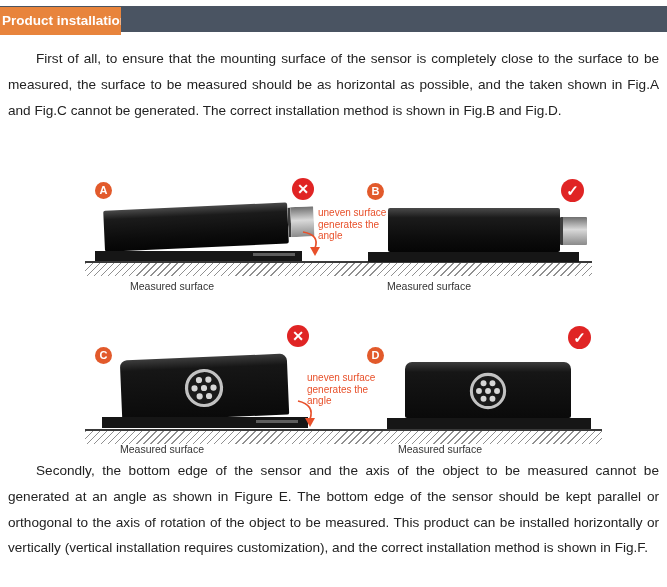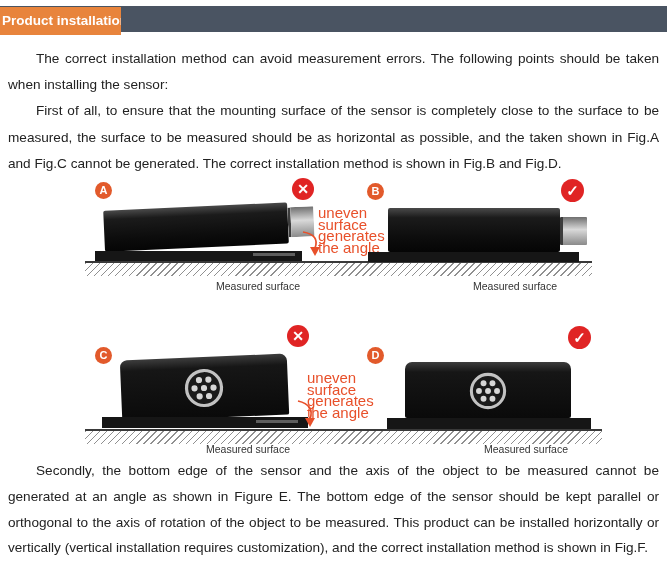--- a/index.html
+++ b/index.html
@@ -28,22 +28,22 @@
   .mark{
     position:absolute;border-radius:50%;background:#e02424;color:#fff;
     text-align:center;font-weight:bold;
   }
   .mark.x{width:22px;height:22px;font-size:14px;line-height:22px;}
   .mark.ok{width:23px;height:23px;font-size:15px;line-height:23px;}
   .ground{
     position:absolute;height:13px;border-top:2px solid #3a3a3a;
     background:repeating-linear-gradient(135deg,#909090 0 1px,transparent 1px 5px);
   }
-  .caption{position:absolute;font-size:10.5px;color:#333;text-align:right;}
-  .anno{position:absolute;width:72px;font-size:15px;line-height:11.5px;color:#e8502a;}
+  .caption{position:absolute;font-size:10.5px;color:#333;text-align:left;}
+  .anno{position:absolute;width:72px;font-size:10px;line-height:11.5px;color:#e8502a;}
   .plate{position:absolute;background:#161616;}
   .smudge{position:absolute;height:3px;background:#9a9a9a;opacity:.55;}
   
   .sensor-side{position:absolute;}
   .sensor-side .body{
     position:absolute;left:0;top:6px;background:linear-gradient(180deg,#4a4a4a 0%,#1b1b1b 22%,#0c0c0c 70%,#050505 100%);
     border-radius:2px;
   }
   .sensor-side .conn{
     position:absolute;background:linear-gradient(180deg,#6f6f6f,#d9d9d9 45%,#8a8a8a);
@@ -57,21 +57,20 @@
 </style>
 </head>
 <body>
 
 <div class="page">
 
   <div class="hdr-bar"></div>
   <div class="hdr-tab">Product installation</div>
 
   <div class="copy copy1">
-    <p>The correct installation method can avoid measurement errors. The following points should be taken when installing the sensor:</p>
     <p>First of all, to ensure that the mounting surface of the sensor is completely close to the surface to be measured, the surface to be measured should be as horizontal as possible, and the taken shown in Fig.A and Fig.C cannot be generated. The correct installation method is shown in Fig.B and Fig.D.</p>
   </div>
 
   <div>
 
     <div class="ground" style="left:85px;top:261px;width:507px;"></div>
 
     <span class="badge" style="left:95px;top:182px;">A</span>
     <span class="mark x" style="left:292px;top:178px;">✕</span>
     <div class="sensor-side" style="left:104px;top:200px;width:210px;height:52px;transform:rotate(-2.6deg);">

